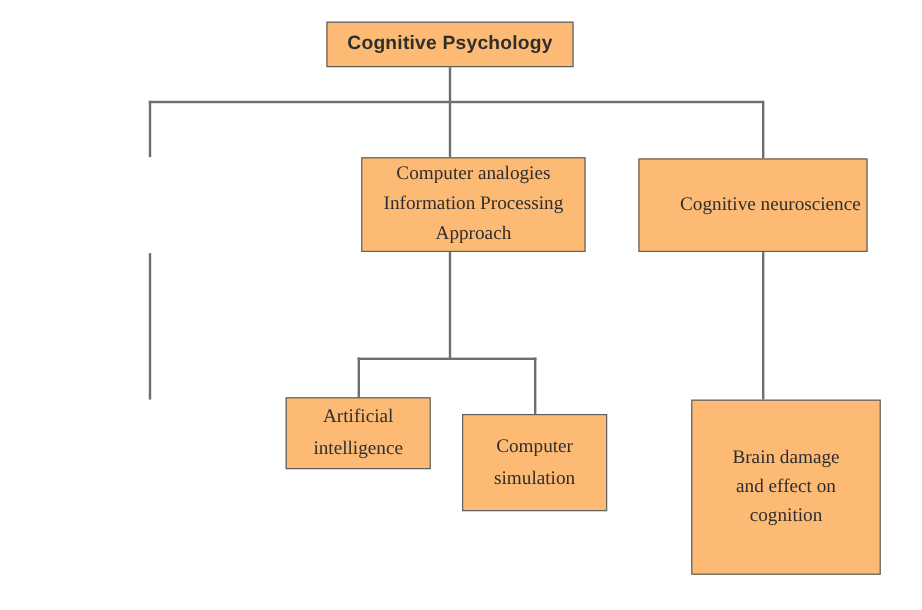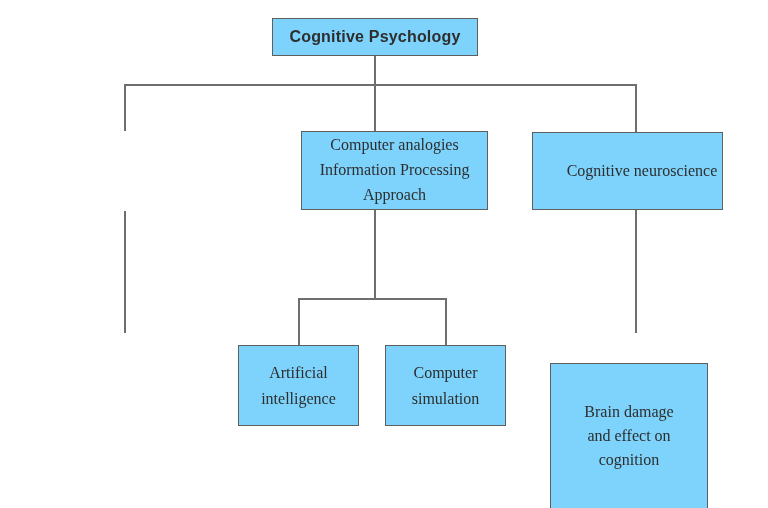--- a/index.html
+++ b/index.html
@@ -7,21 +7,21 @@
     position: relative;
     width: 768px;
     height: 508px;
     background: #ffffff;
     overflow: hidden;
   }
   .node {
     position: absolute;
     box-sizing: border-box;
     border: 1.5px solid #5f5f5f;
-    background: #7dd3fc;
+    background: #fdba74;
     display: flex;
     align-items: center;
     justify-content: center;
     text-align: center;
     font-family: "Liberation Serif", serif;
     font-size: 16px;
     color: #2e2e2e;
     white-space: pre-line;
   }
   .node.root {
@@ -34,23 +34,23 @@
     position: absolute;
     background: #6e6e6e;
   }
 
   
   #n-root    { left: 272px; top: 18px;  width: 206px; height: 38px; }
   #n-human   { left: 35px;  top: 131px; width: 175px; height: 80px; line-height: 1.65; }
   #n-info    { left: 279px; top: 131px; width: 187px; height: 79px; line-height: 1.55; margin-left: 22px; }
   #n-neuro   { left: 532px; top: 132px; width: 191px; height: 78px; padding-left: 29px; }
   #n-memory  { left: 44px;  top: 333px; width: 161px; height: 146px; line-height: 1.78; }
-  #n-ai      { left: 238px; top: 345px; width: 121px; height: 81px; line-height: 1.6; }
+  #n-ai      { left: 238px; top: 331px; width: 121px; height: 60px; line-height: 1.6; }
   #n-cs      { left: 385px; top: 345px; width: 121px; height: 81px; line-height: 1.6; }
-  #n-brain   { left: 550px; top: 333px; width: 158px; height: 146px; line-height: 1.5; margin-top: 30px; }
+  #n-brain   { left: 576px; top: 333px; width: 158px; height: 146px; line-height: 1.5; }
 
   
   #l-root-stem     { left: 374px; top: 56px;  width: 2px;   height: 28px; }
   #l-branch-h      { left: 124px; top: 84px;  width: 512px; height: 2px; }
   #l-drop-left     { left: 124px; top: 84px;  width: 2px;   height: 47px; }
   #l-drop-mid      { left: 374px; top: 84px;  width: 2px;   height: 47px; }
   #l-drop-right    { left: 635px; top: 84px;  width: 2px;   height: 48px; }
   #l-human-stem    { left: 124px; top: 211px; width: 2px;   height: 122px; }
   #l-info-stem     { left: 374px; top: 210px; width: 2px;   height: 89px; }
   #l-split-h       { left: 298px; top: 298px; width: 149px; height: 2px; }

